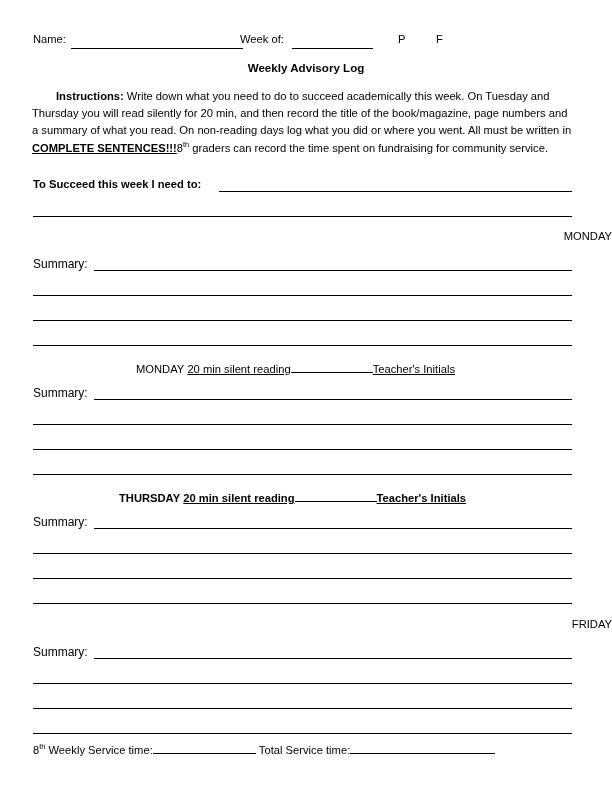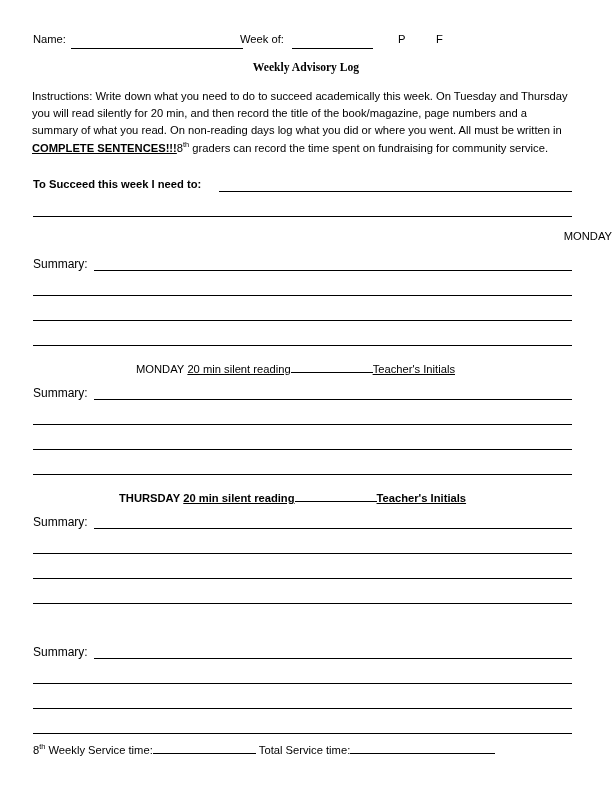--- a/index.html
+++ b/index.html
@@ -20,21 +20,21 @@
     position: absolute;
     left: 0; top: 0;
     width: 612px;
     height: 792px;
     padding-left: 32px;
   }
 
   
   .abs { position: absolute; }
   .t11 { font-size: 11.2px; line-height: 1; white-space: nowrap; }
-  .bold { font-weight: normal; }
+  .bold { font-weight: bold; margin-left: 24px; }
   sup { font-size: 0.66em; vertical-align: super; line-height: 0; }
 
   
   #header-row {
     left: 33px;
     top: 34px;
     width: 546px;
     height: 16px;
   }
   #header-row .seg { position: absolute; top: 0; }
@@ -46,21 +46,20 @@
   }
 
   
   #doc-title {
     left: 0;
     top: 61px;
     width: 612px;
     font-size: 11.6px;
     font-weight: bold;
     text-align: center;
-    font-family: Liberation Serif, serif;
   }
 
   
   #instructions {
     left: 32px;
     top: 88px;
     width: 542px;
     font-size: 11.2px;
     line-height: 17.2px;
     text-align: left;
@@ -168,20 +167,21 @@
   <div class="rule" style="top:449px;"></div>
   <div class="rule" style="top:474px;"></div>
 
   <div class="day-read" style="left:119px;top:489px;font-weight:bold;"><span class="plain">THURSDAY</span><span>&nbsp;</span><span class="ul">20 min silent reading</span><span class="gap-ul" style="width:82px;"></span><span class="ul">Teacher's Initials</span></div>
   <div class="summary-label" style="top:515px;">Summary:</div>
   <div class="rule" style="top:528px;left:94px;width:478px;"></div>
   <div class="rule" style="top:553px;"></div>
   <div class="rule" style="top:578px;"></div>
   <div class="rule" style="top:603px;"></div>
 
+  <div class="day-center" style="top:618px;">FRIDAY</div>
   <div class="summary-label" style="top:645px;">Summary:</div>
   <div class="rule" style="top:658px;left:94px;width:478px;"></div>
   <div class="rule" style="top:683px;"></div>
   <div class="rule" style="top:708px;"></div>
   <div class="rule" style="top:733px;"></div>
 
   <div id="footer-line"><span>8</span><sup>th</sup><span> Weekly Service time:</span><span class="fill-line" style="width:103px;"></span><span>&nbsp;</span><span>Total Service time:</span><span class="fill-line" style="width:145px;"></span></div>
 
 </div>
 

